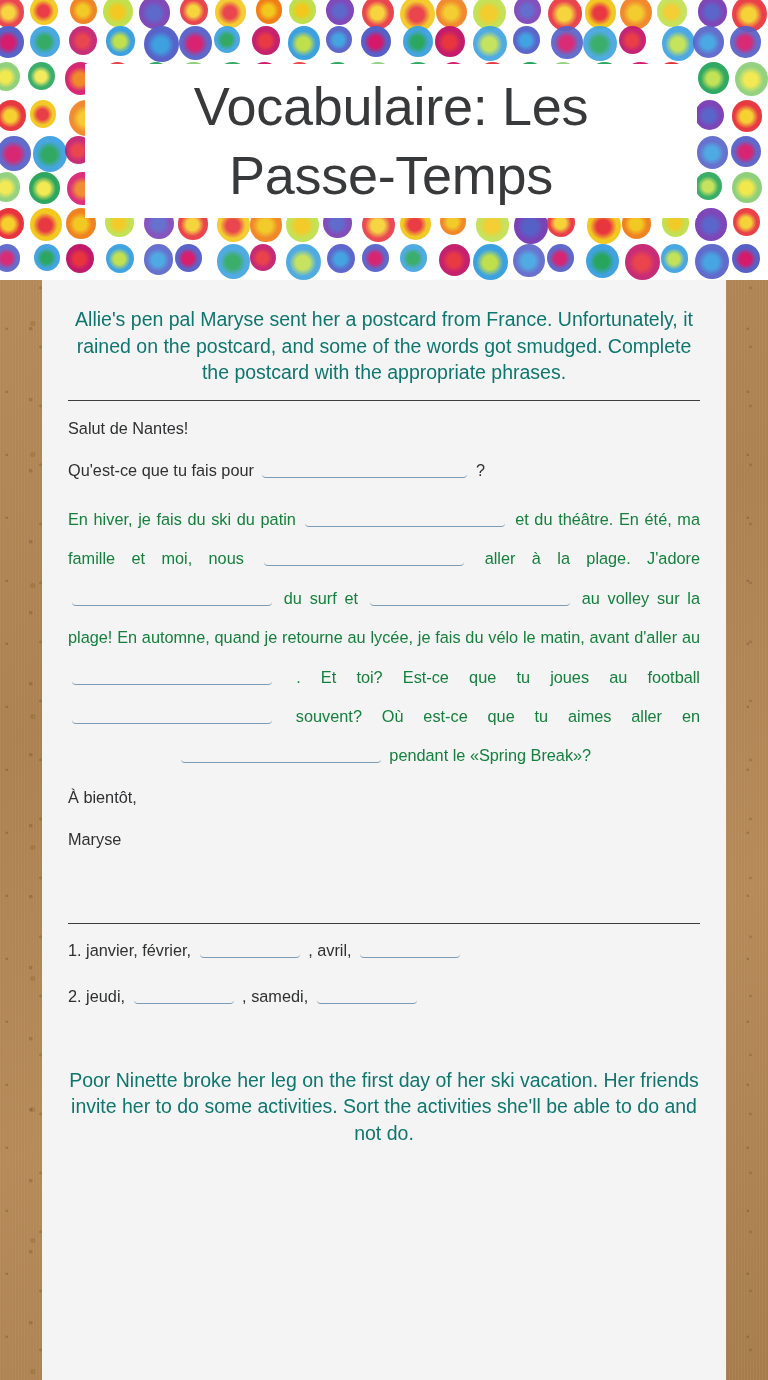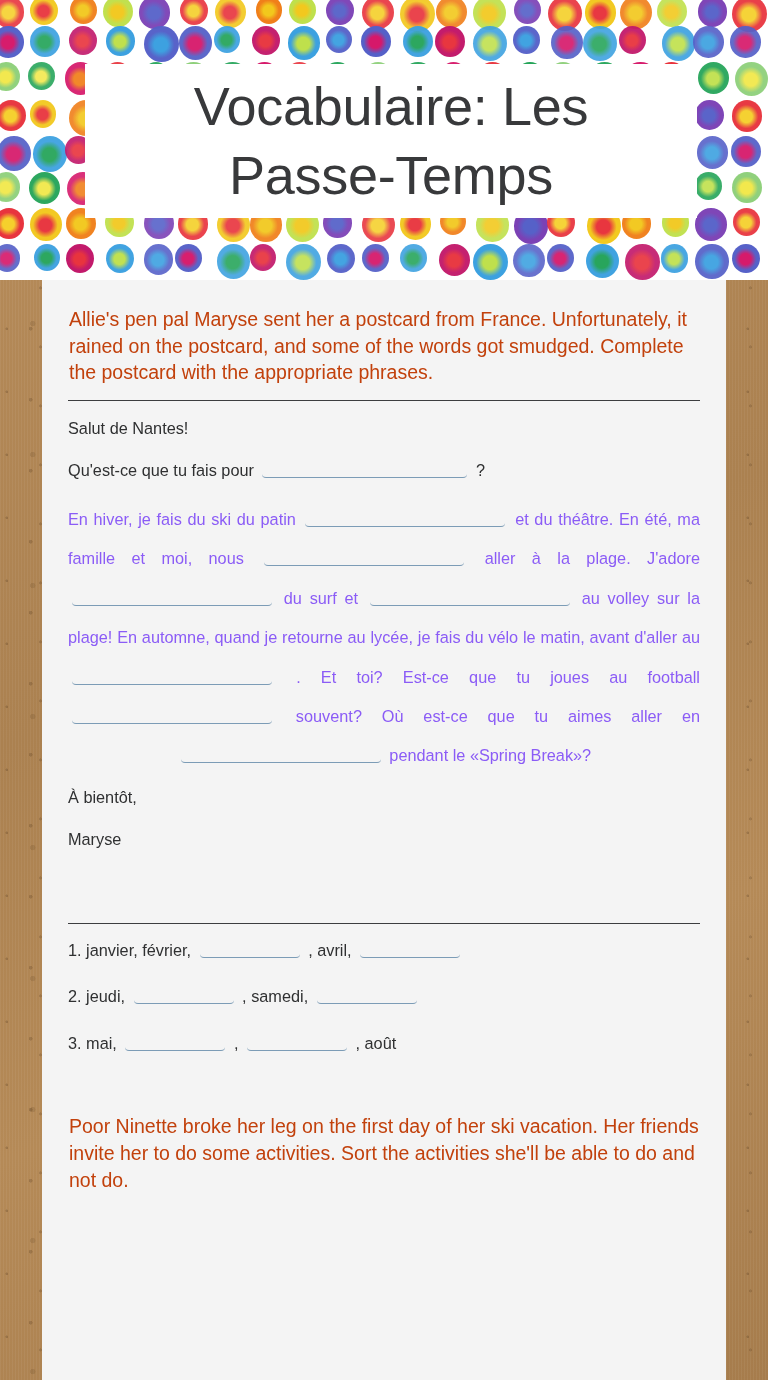--- a/index.html
+++ b/index.html
@@ -57,31 +57,32 @@
   }
 
   
   #sheet {
     position:absolute; left:42px; top:280px; width:684px; height:1100px;
     background:#f4f4f4;
     padding:26px 26px 0 26px;
   }
 
   .q-prompt{
-    font-size:19.5px; color:#c2410c; line-height:1.37; font-weight:400;
+    font-size:19.5px; color:#0f766e; line-height:1.37; font-weight:400;
     padding:0 1px 14px 1px;
+    text-align:center;
   }
   .rule{ height:1px; background:#3c3d3f; margin:0 0 14px 0; }
 
   .body-line{
     font-size:16.3px; color:#2f3031; line-height:1.68;
     margin:0 0 15px 0;
   }
   .para{
-    font-size:16.3px; color:#8b5cf6; line-height:2.42;
+    font-size:16.3px; color:#15803d; line-height:2.42;
     margin:0 0 8px 0; text-align:justify; text-align-last:center;
   }
   .blank{
     display:inline-block; vertical-align:baseline;
     border-bottom:1.6px solid #7c9cb6;
     height:20px; margin:0 4px -2px 4px;
     border-radius:0 0 4px 4px;
   }
 
   .series{
@@ -286,21 +287,20 @@
     <div class="body-line">Maryse</div>
   </div>
 
   <div class="gap-lg"></div>
 
   <div>
     <div class="rule"></div>
     <div id="series-list">
         <div class="series"><span>1.</span><span> janvier, février, </span><span class="blank" style="width: 100px;"></span><span> , avril, </span><span class="blank" style="width: 100px;"></span></div>
         <div class="series"><span>2.</span><span> jeudi, </span><span class="blank" style="width: 100px;"></span><span> , samedi, </span><span class="blank" style="width: 100px;"></span></div>
-        <div class="series"><span>3.</span><span> mai, </span><span class="blank" style="width: 100px;"></span><span> , </span><span class="blank" style="width: 100px;"></span><span> , août </span></div>
       </div>
   </div>
 
   <div class="gap-md"></div>
 
   <div>
     <div class="q-prompt">Poor Ninette broke her leg on the first day of her ski vacation. Her friends invite her to do some activities. Sort the activities she'll be able to do and not do.</div>
 
   </div>
 

